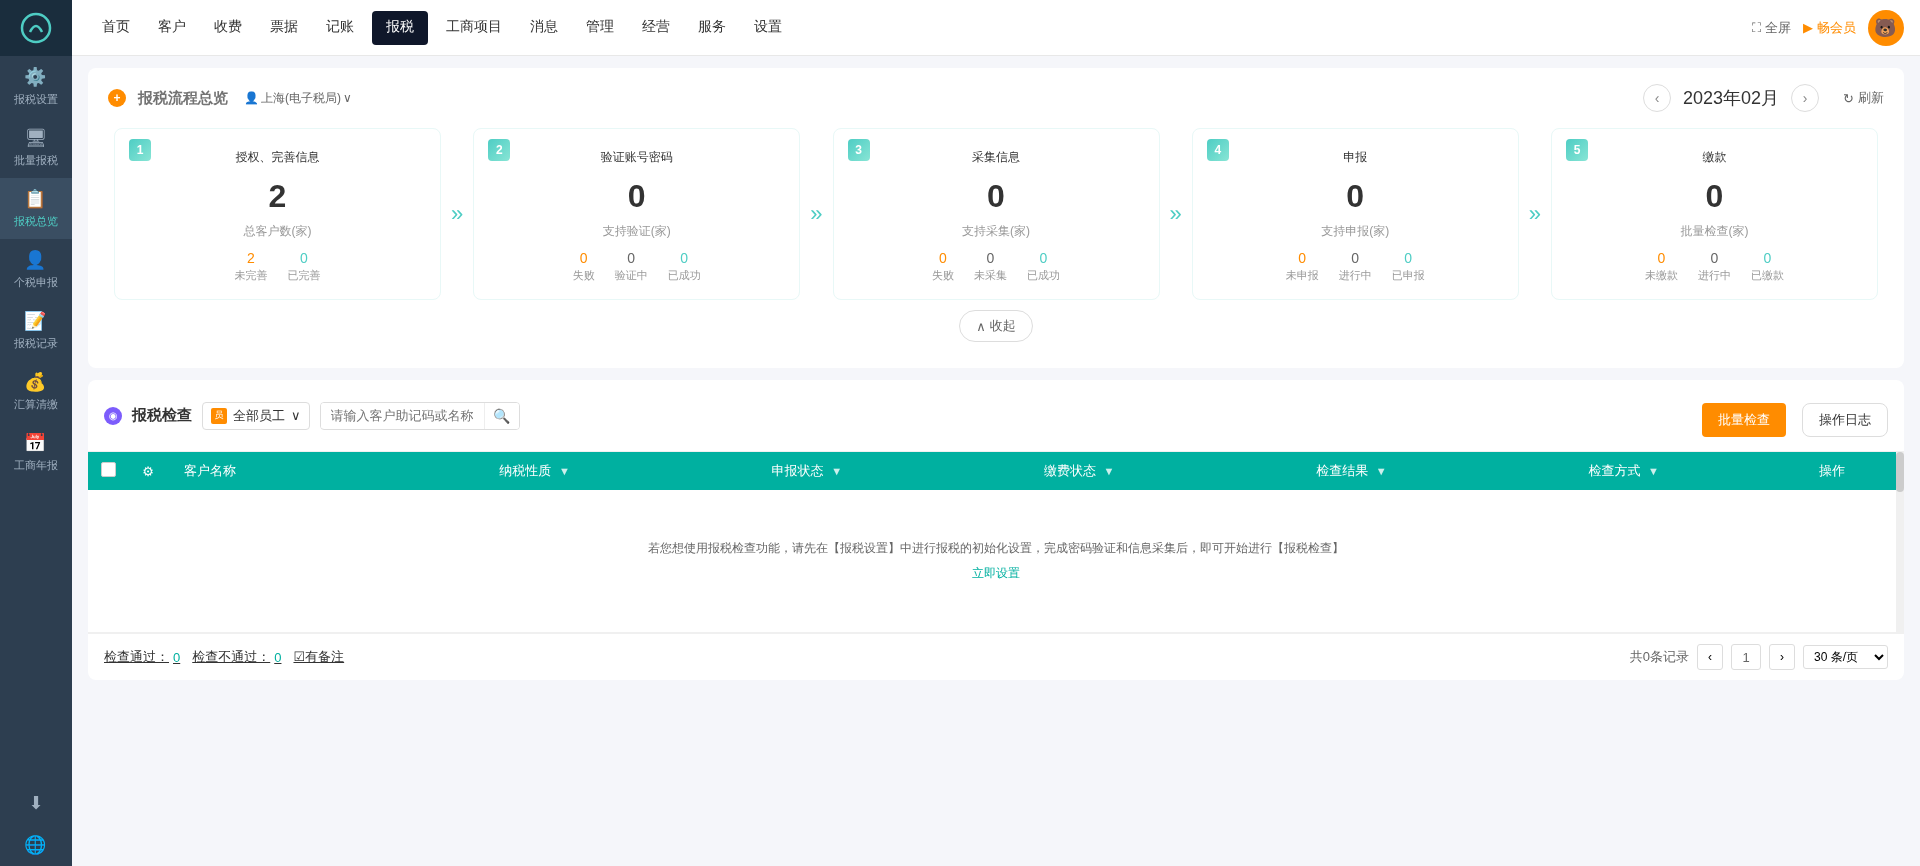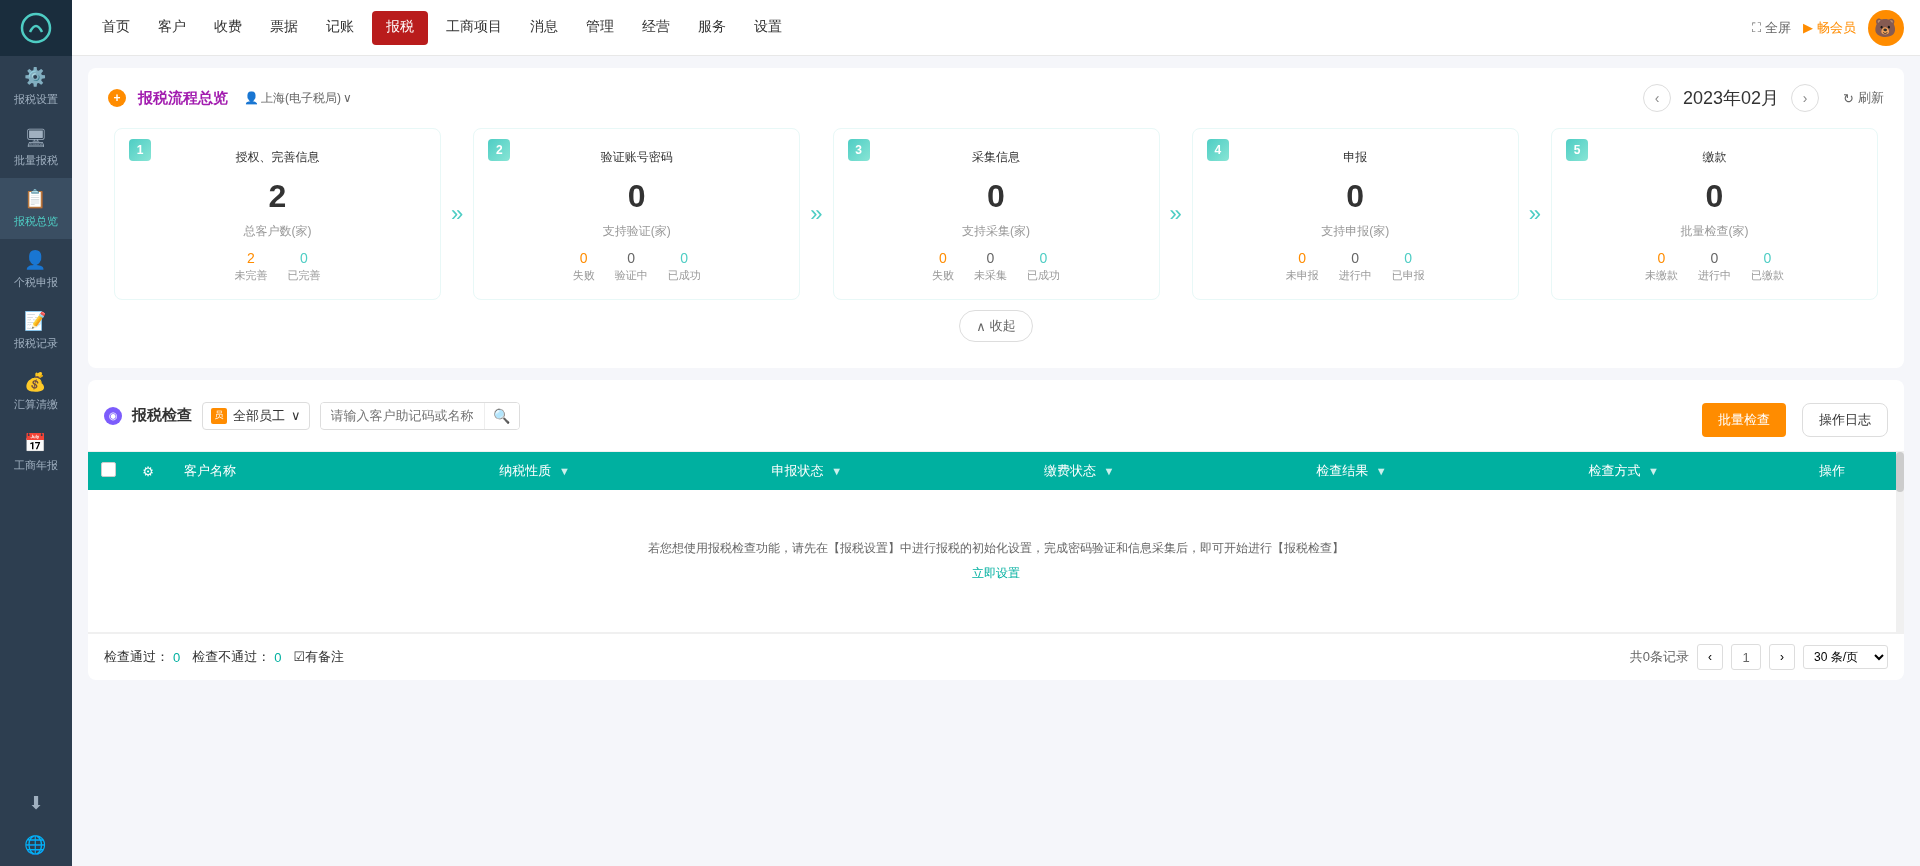--- a/index.html
+++ b/index.html
@@ -71,21 +71,21 @@
       padding: 0 14px;
       height: 56px;
       display: flex;
       align-items: center;
       cursor: pointer;
       font-size: 14px;
       color: #333;
       border-bottom: 2px solid transparent;
       white-space: nowrap;
     }
-    .nav-item.active { color: #fff; background: #b91c1c; border-radius: 4px; height: 34px; margin: 0 4px; }
+    .nav-item.active { color: #fff; background: #0f172a; border-radius: 4px; height: 34px; margin: 0 4px; }
     .nav-right {
       margin-left: auto;
       display: flex;
       align-items: center;
       gap: 12px;
       font-size: 13px;
       color: #666;
     }
     .nav-right-item {
       display: flex;
@@ -128,21 +128,21 @@
     }
     .card-header {
       display: flex;
       align-items: center;
       gap: 8px;
       margin-bottom: 16px;
     }
     .card-title {
       font-size: 15px;
       font-weight: bold;
-      color: #a21caf;
+      color: #737373;
     }
     .card-location {
       font-size: 12px;
       color: #666;
       display: flex;
       align-items: center;
       gap: 2px;
       margin-left: 8px;
       cursor: pointer;
     }
@@ -434,21 +434,21 @@
     
     .table-footer {
       display: flex;
       align-items: center;
       padding: 10px 16px;
       border-top: 1px solid #f0f0f0;
       font-size: 13px;
       color: #333;
       gap: 12px;
     }
-    .footer-stat { display: flex; align-items: center; gap: 4px; }
+    .footer-stat { display: flex; align-items: center; gap: 4px; text-decoration: underline; }
     .footer-link { color: #00b0a0; cursor: pointer; }
     .footer-right {
       margin-left: auto;
       display: flex;
       align-items: center;
       gap: 8px;
       color: #666;
     }
     .page-btn {
       width: 26px;

